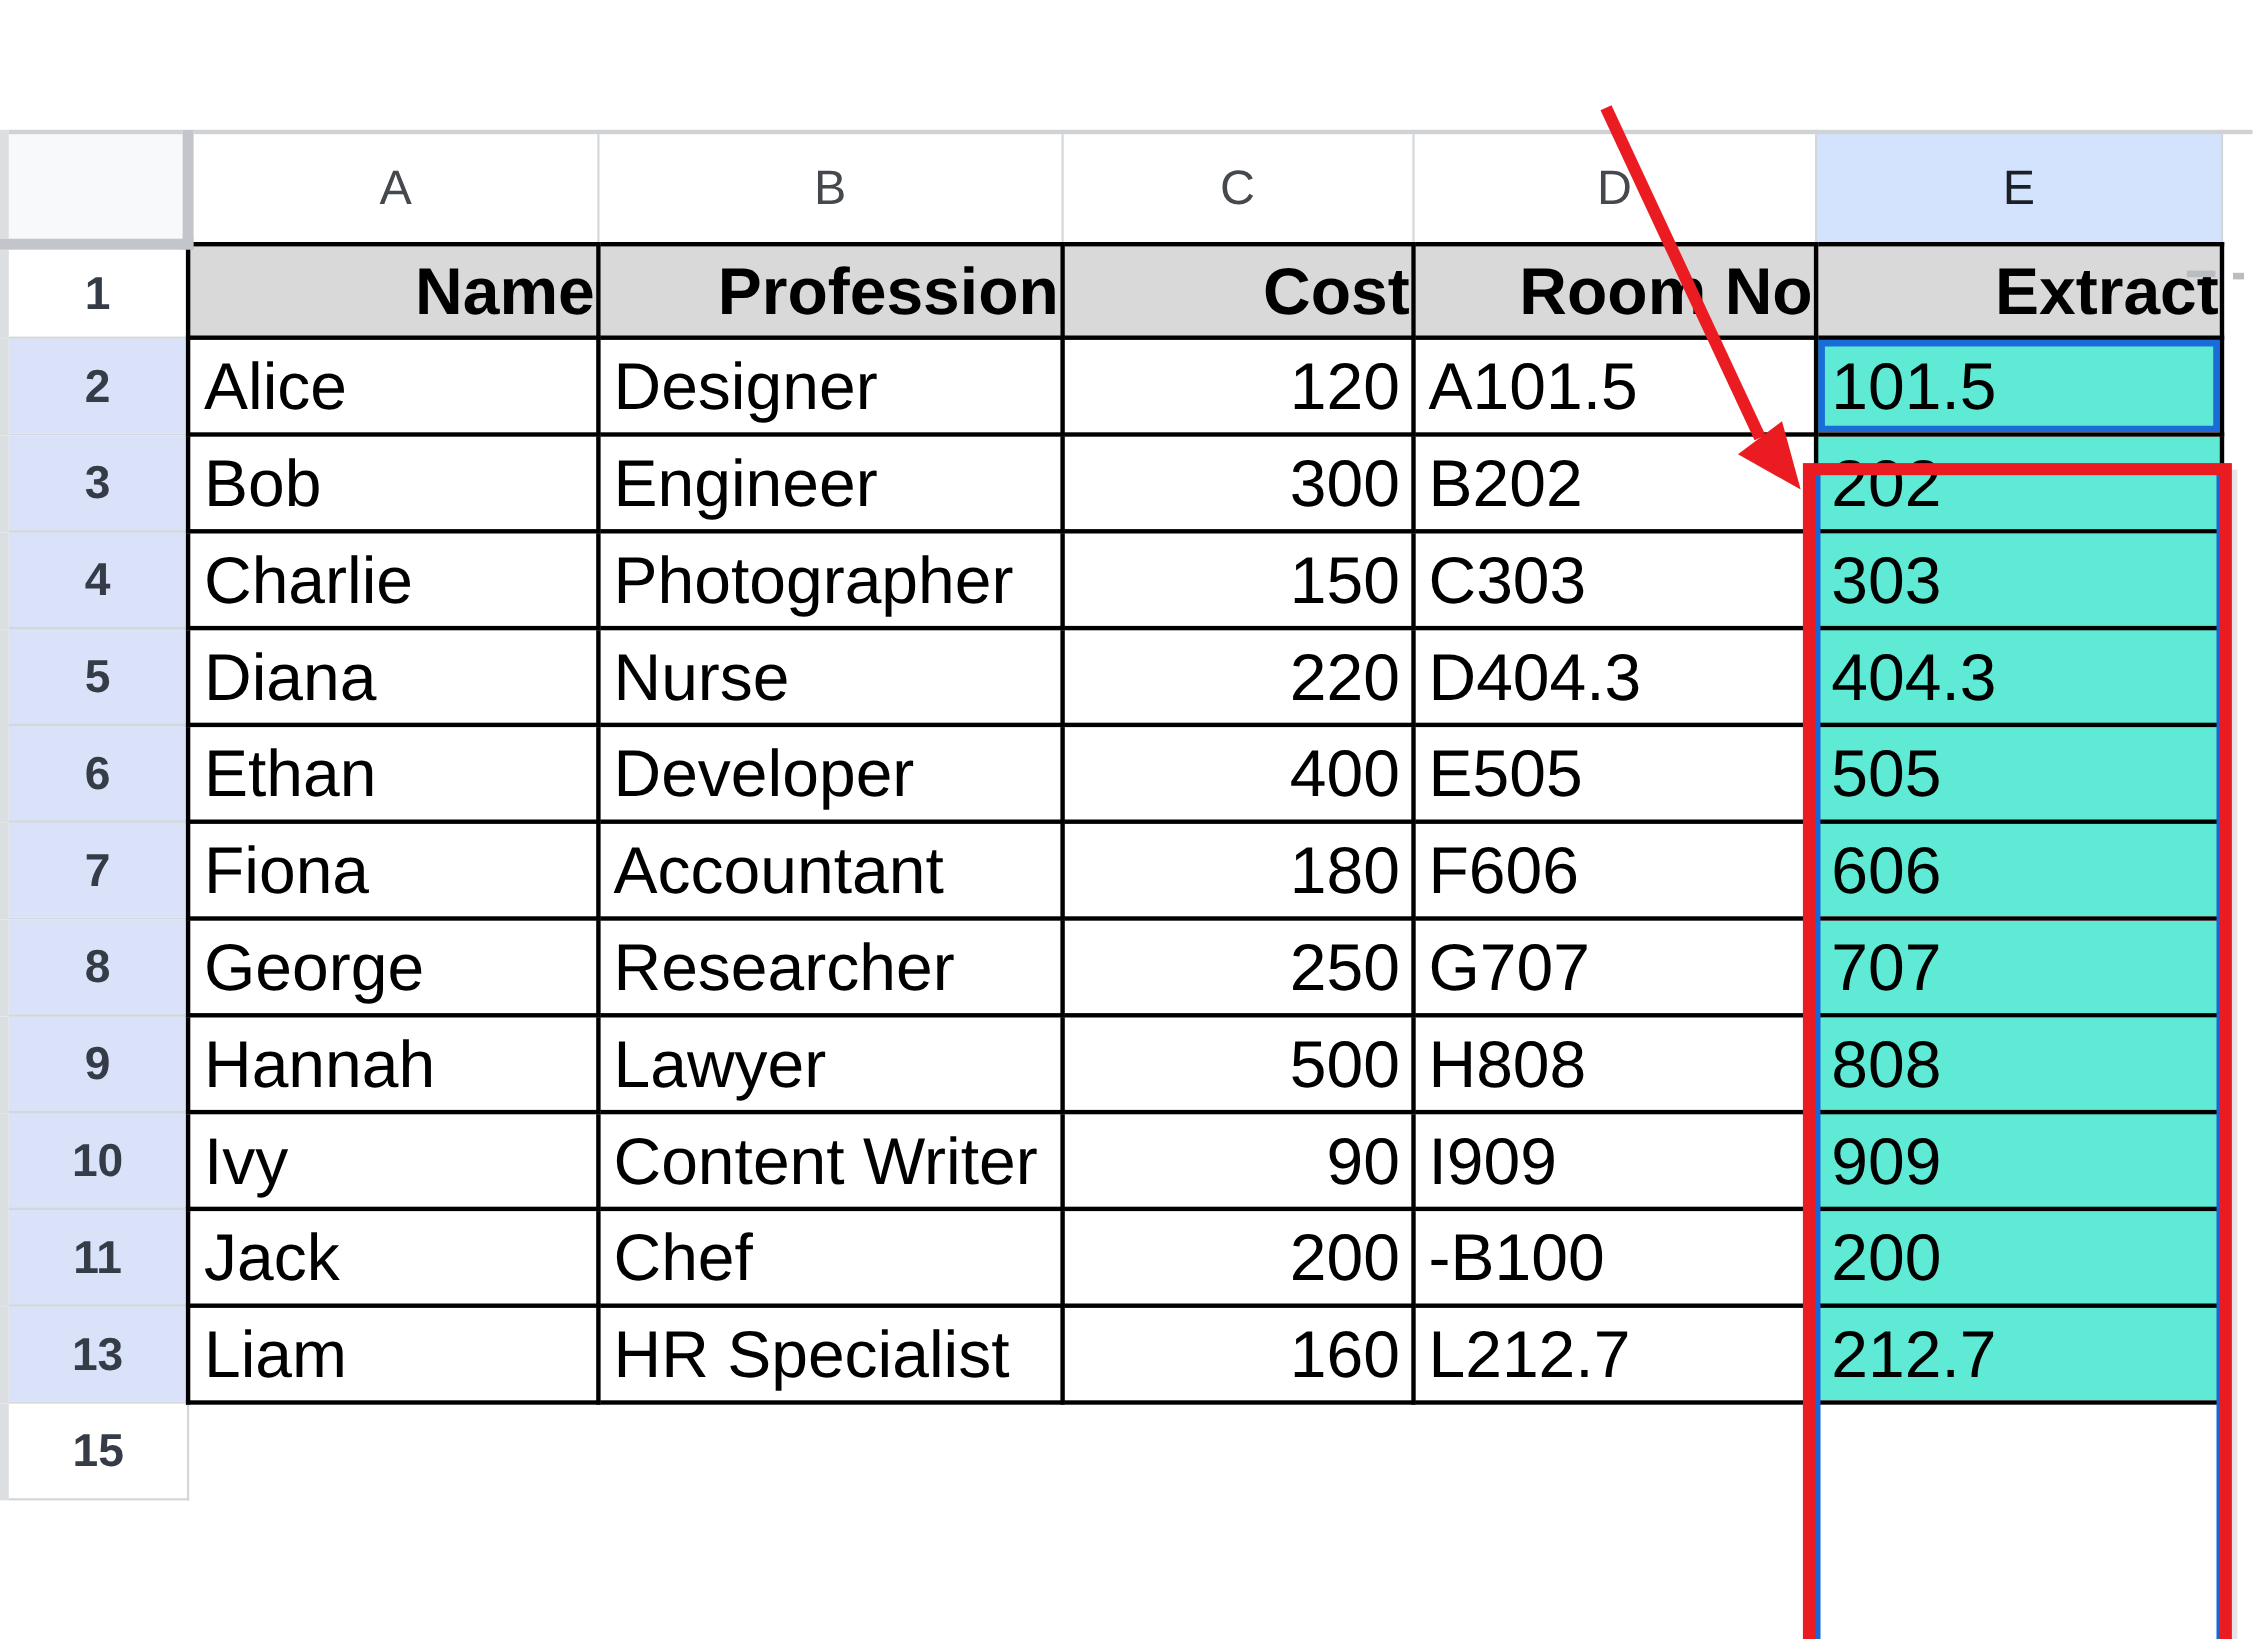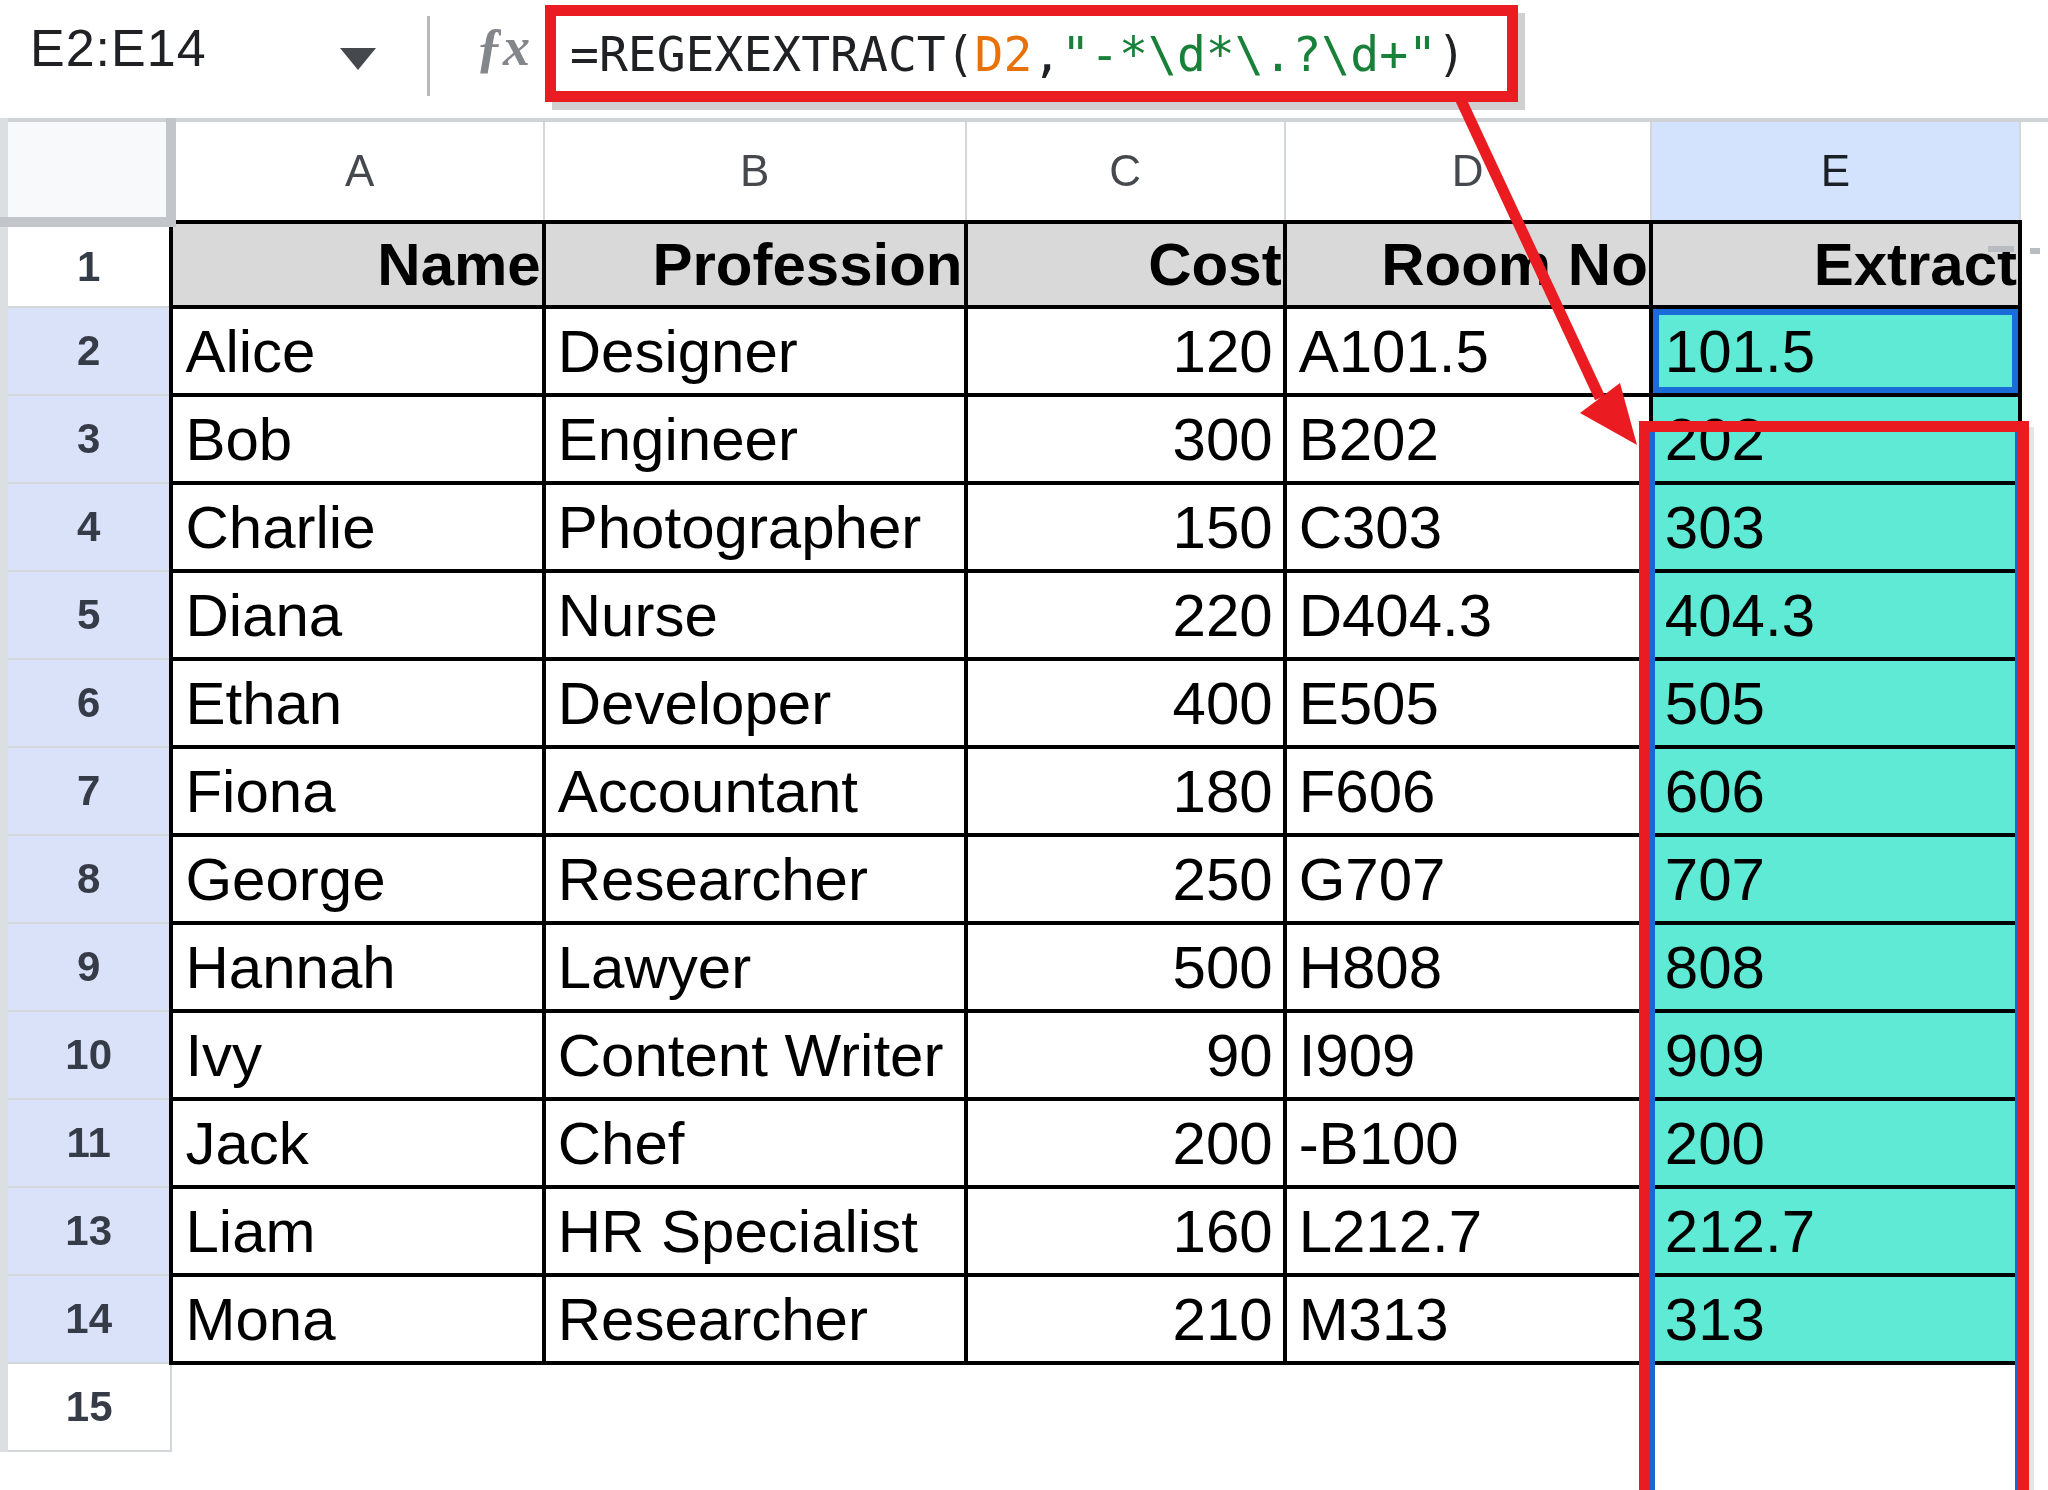--- a/index.html
+++ b/index.html
@@ -57,29 +57,20 @@
   .arrow-svg{position:absolute;left:0;top:0;width:2048px;height:1490px;pointer-events:none;}
   .dash{position:absolute;background:#b9bcc0;}
   .d1{left:1988px;top:246px;width:26px;height:6px;}
   .d2{left:2030px;top:248px;width:10px;height:6px;}
 </style>
 </head>
 <body>
 
 <div id="app">
 
-  <div class="toolbar">
-    <div class="namebox">E2:E14</div>
-    <div class="nb-arrow"></div>
-    <div class="tb-divider"></div>
-    <div class="fx">ƒx</div>
-    <div class="formula-box">
-      <div class="formula"><span>=REGEXEXTRACT(</span><span class="f-orange">D2</span><span>,</span><span class="f-green">"-*\d*\.?\d+"</span><span>)</span></div>
-    </div>
-  </div>
 
   <table class="grid">
     <colgroup>
       <col style="width:168px">
         <col style="width:373px">
         <col style="width:422px">
       <col style="width:320px">
         <col style="width:367px">
         <col style="width:370px">
         <col style="width:28px">
@@ -196,29 +187,20 @@
     </tr>
     <tr style="height:88px">
       <td class="rh rh-sel">13</td>
       <td class="c">Liam</td>
       <td class="c">HR Specialist</td>
       <td class="c c-num">160</td>
       <td class="c">L212.7</td>
       <td class="c c-e">212.7</td>
       <td class="fillcol"></td>
     </tr>
-    <tr style="height:88px">
-      <td class="rh rh-sel">14</td>
-      <td class="c">Mona</td>
-      <td class="c">Researcher</td>
-      <td class="c c-num">210</td>
-      <td class="c">M313</td>
-      <td class="c c-e">313</td>
-      <td class="fillcol"></td>
-    </tr>
 
     <tr style="height:88px">
       <td class="r15h">15</td>
       <td class="r15c"></td>
       <td class="r15c"></td>
       <td class="r15c"></td>
       <td class="r15c"></td>
       <td class="r15c"></td>
       <td class="fillcol"></td>
     </tr>

